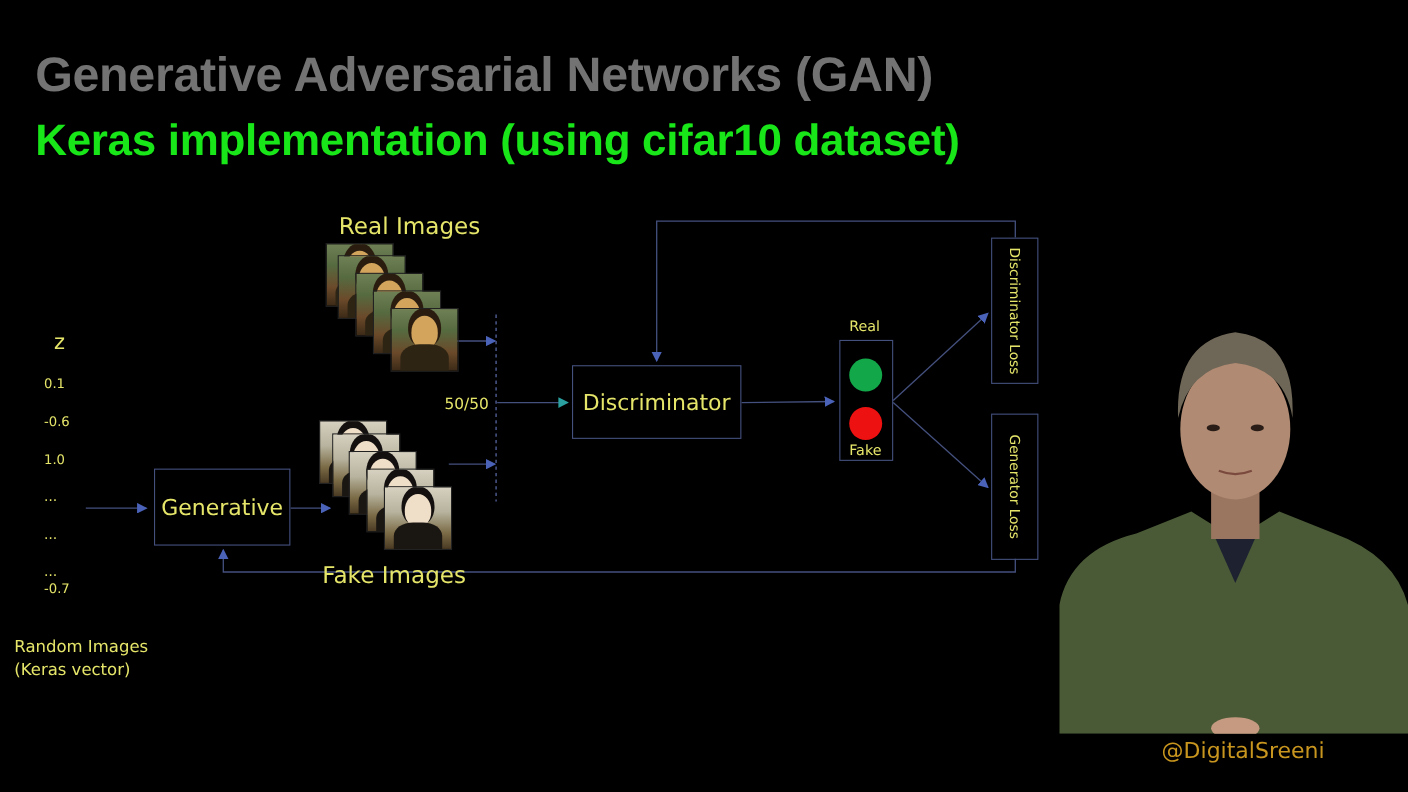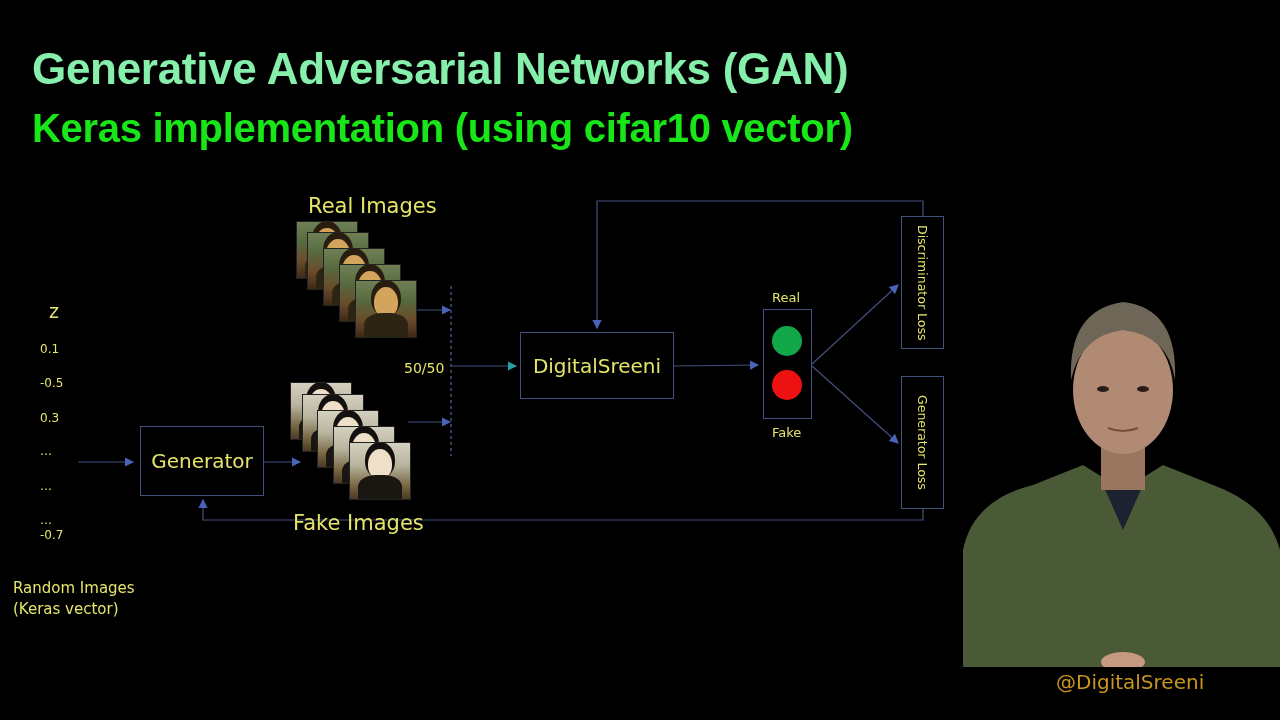--- a/index.html
+++ b/index.html
@@ -1,18 +1,18 @@
 <!DOCTYPE html>
 <html><head>
 <meta charset="utf-8">
 <style>
   html, body { margin:0; padding:0; background:#000; }
   body { width:1280px; height:720px; position:relative; overflow:hidden; font-family:"DejaVu Sans", sans-serif; }
   .abs { position:absolute; }
-  .title { left:32px; top:44px; font-family:"Liberation Sans", sans-serif; font-weight:bold; font-size:44px; color:#86efac; letter-spacing:-0.3px; white-space:nowrap; }
+  .title { left:32px; top:44px; font-family:"Liberation Sans", sans-serif; font-weight:bold; font-size:44px; color:#737373; letter-spacing:-0.3px; white-space:nowrap; }
   .subtitle { left:32px; top:106px; font-family:"Liberation Sans", sans-serif; font-weight:bold; font-size:40px; color:#19e619; letter-spacing:-0.3px; white-space:nowrap; }
   .ylw { color:#e5e56a; }
   .z-label { left:49px; top:300px; font-size:19px; }
   .zval { left:40px; font-size:12px; }
   .noise-label { left:13px; top:578px; font-size:15px; line-height:21px; }
   .box { border:1.5px solid #44507e; background:#000; display:flex; align-items:center; justify-content:center; color:#e5e56a; }
   .generator { left:140px; top:426px; width:122px; height:68px; font-size:20px; }
   .discriminator { left:520px; top:332px; width:152px; height:65px; font-size:20px; }
   .traffic { left:763px; top:309px; width:47px; height:108px; border:1.5px solid #44507e; }
   .light { position:absolute; left:8px; width:30px; height:30px; border-radius:50%; }
@@ -30,21 +30,21 @@
   .lbl-img { font-size:21px; white-space:nowrap; }
   .fifty { left:404px; top:360px; font-size:14px; }
   .presenter { left:963px; top:290px; width:317px; height:377px; }
   .handle { left:1056px; top:670px; font-size:20px; color:#c8961e; white-space:nowrap; }
   svg.lines { position:absolute; left:0; top:0; }
 </style>
 </head>
 <body>
 
 <div class="abs title">Generative Adversarial Networks (GAN)</div>
-<div class="abs subtitle">Keras implementation (using cifar10 vector)</div>
+<div class="abs subtitle">Keras implementation (using cifar10 dataset)</div>
 
 <svg class="lines" width="1280" height="720">
   <defs>
     <marker id="ah" markerWidth="8" markerHeight="8" refX="7" refY="4" orient="auto">
       <path d="M0,0 L8,4 L0,8 z" fill="#4a62b8"></path>
     </marker>
     <marker id="ah2" markerWidth="8" markerHeight="8" refX="7" refY="4" orient="auto">
       <path d="M0,0 L8,4 L0,8 z" fill="#2aa0a0"></path>
     </marker>
   </defs>
@@ -66,33 +66,33 @@
   <line x1="812" y1="364" x2="898" y2="285" stroke="#44507e" stroke-width="1.2" marker-end="url(#ah)"></line>
   <line x1="812" y1="366" x2="898" y2="443" stroke="#44507e" stroke-width="1.2" marker-end="url(#ah)"></line>
 
   <polyline points="923,216 923,201 597,201 597,328" fill="none" stroke="#44507e" stroke-width="1.2" marker-end="url(#ah)"></polyline>
 
   <polyline points="923,508 923,520 203,520 203,500" fill="none" stroke="#44507e" stroke-width="1.2" marker-end="url(#ah)"></polyline>
 </svg>
 
 <div class="abs ylw z-label">z</div>
 <div class="abs ylw zval" style="top:342px">0.1</div>
-<div class="abs ylw zval" style="top:376px">-0.5</div>
-<div class="abs ylw zval" style="top:411px">0.3</div>
+<div class="abs ylw zval" style="top:376px">-0.6</div>
+<div class="abs ylw zval" style="top:411px">1.0</div>
 <div class="abs ylw zval" style="top:444px">…</div>
 <div class="abs ylw zval" style="top:479px">…</div>
 <div class="abs ylw zval" style="top:513px">…</div>
 <div class="abs ylw zval" style="top:528px">-0.7</div>
 <div class="abs ylw noise-label">
   <div>Random Images</div>
   <div>(Keras vector)</div>
 </div>
 
 <div class="abs box generator">
-  <span>Generator</span>
+  <span>Generative</span>
 </div>
 
 <div class="abs ylw lbl-img" style="left:308px; top:194px;">Real Images</div>
 <div class="abs" style="left:0; top:0;">
   <div class="img-card" style="left:296px; top:221px;">
       <div class="mona-bg"></div>
       <div class="mona-head"></div>
       <div class="mona-body"></div>
     </div>
   <div class="img-card" style="left:307px; top:232px;">
@@ -142,29 +142,29 @@
       <div class="mona-bg fake"></div>
       <div class="mona-head fake"></div>
       <div class="mona-body fake"></div>
     </div>
 </div>
 <div class="abs ylw lbl-img" style="left:293px; top:511px;">Fake Images</div>
 
 <div class="abs ylw fifty">50/50</div>
 
 <div class="abs box discriminator">
-  <span>DigitalSreeni</span>
+  <span>Discriminator</span>
 </div>
 
 <div class="abs ylw" style="left:772px; top:290px; font-size:13px;">Real</div>
 <div class="abs traffic">
   <div class="light" style="top:16px; background:#12a84a;"></div>
   <div class="light" style="top:60px; background:#ee1111;"></div>
 </div>
-<div class="abs ylw" style="left:772px; top:425px; font-size:13px;">Fake</div>
+<div class="abs ylw" style="left:772px; top:403px; font-size:13px;">Fake</div>
 
 <div class="abs loss disc-loss">
   <span>Discriminator Loss</span>
 </div>
 <div class="abs loss gen-loss">
   <span>Generator Loss</span>
 </div>
 
 <div class="abs presenter">
   <svg width="317" height="377" viewBox="0 0 317 377">

